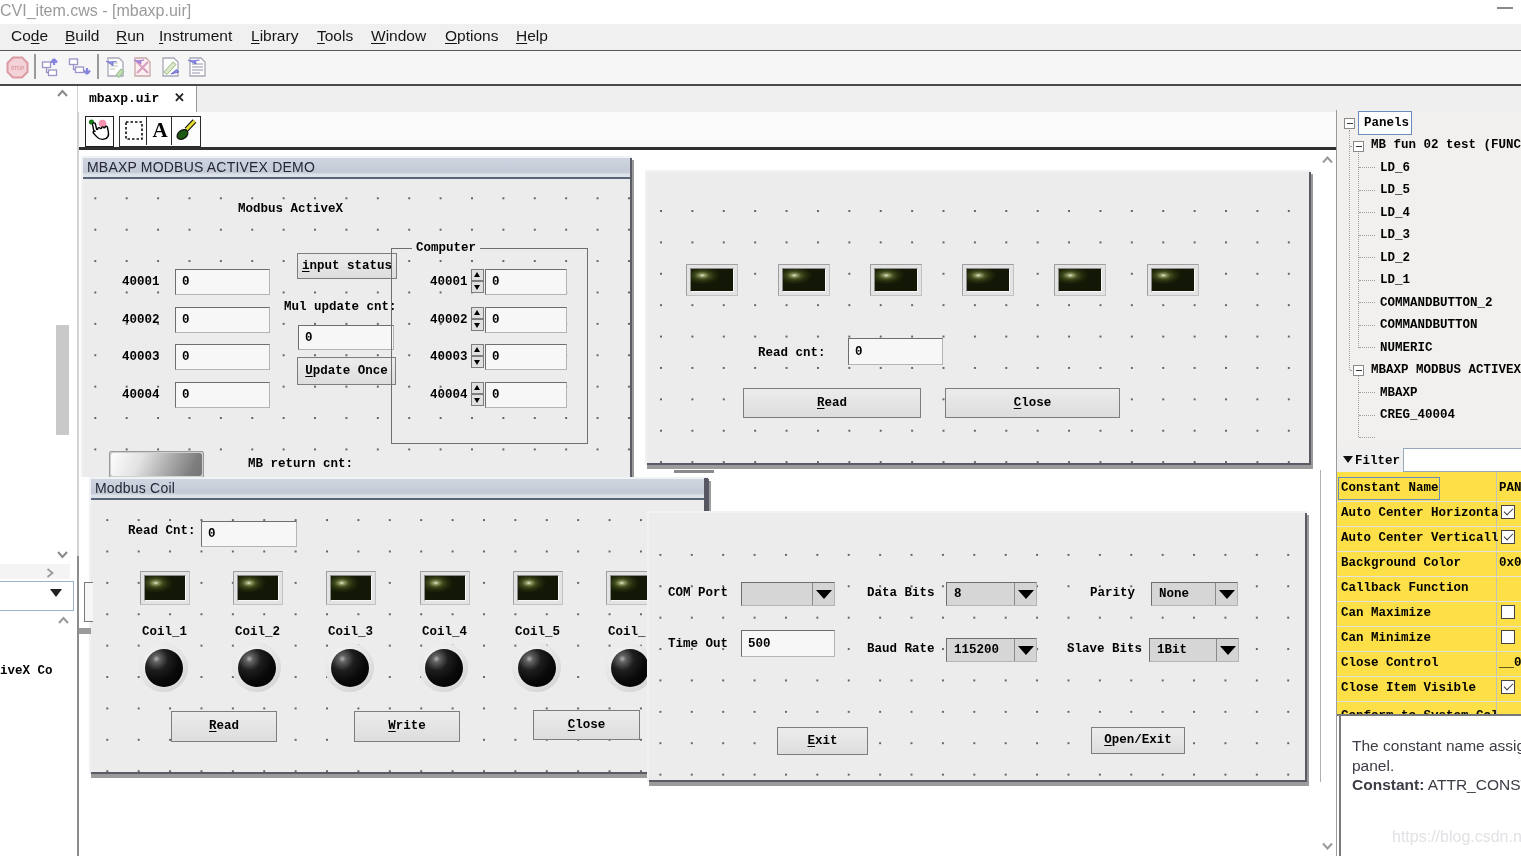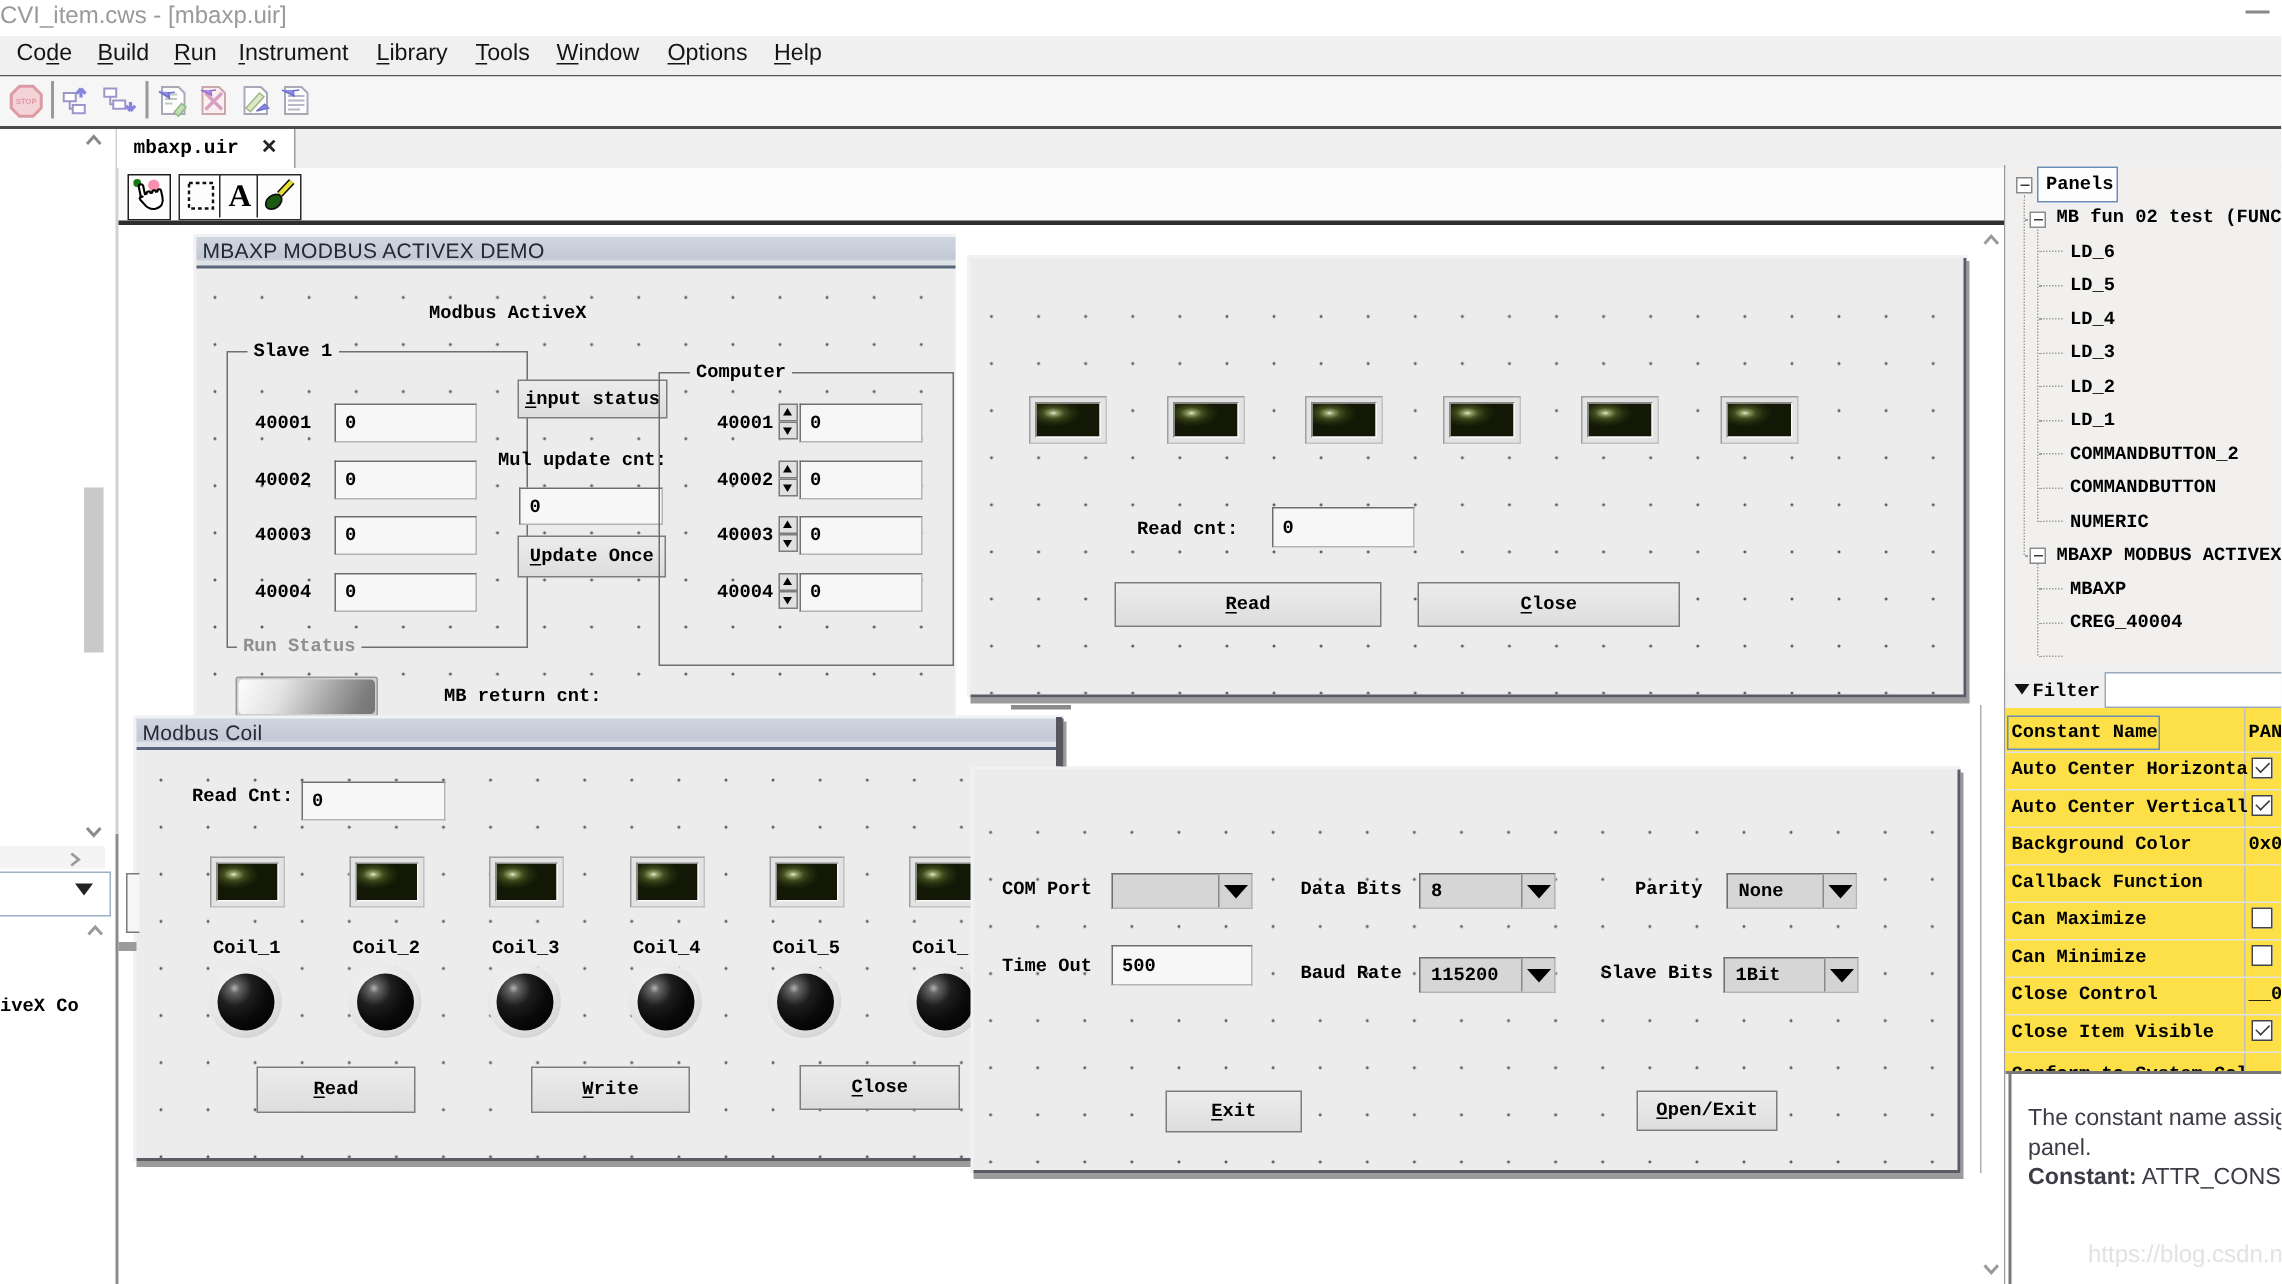--- a/index.html
+++ b/index.html
@@ -152,29 +152,25 @@
     <svg class="abs" style="left:174px;top:118px;" width="24" height="25" viewBox="0 0 24 25">
       <path d="M12.5 11.5 L20.5 3" stroke="#111" stroke-width="5"></path>
       <path d="M12.5 11.5 L20.5 3" stroke="#e6e030" stroke-width="2.8"></path>
       <ellipse cx="8.5" cy="16.5" rx="6" ry="4.2" fill="#1c5a12" stroke="#111" stroke-width="1.2" transform="rotate(-38 8.5 16.5)"></ellipse>
     </svg>
   </div>
 
   <div id="panels">
 
   <div class="abs" style="left:81px;top:156px;width:556px;height:321px;overflow:hidden;">
-  <div class="panel" style="left:0px;top:0px;width:551px;height:332px;margin-left:48px;">
+  <div class="panel" style="left:0px;top:0px;width:551px;height:332px;">
     <div class="ptitle">MBAXP MODBUS ACTIVEX DEMO</div>
     <div class="pbody" style="background-position:28px 1.6px;">
       <div class="mono abs" style="left:155px;top:22px;">Modbus ActiveX</div>
 
-      <div class="frame" style="left:20px;top:53px;width:199px;height:196px;">
-        <div class="flabel mono" style="left:13px;">Slave 1</div>
-        <div class="flabel mono" style="left:6px;top:auto;bottom:-7px;color:#8f8f8f;">Run Status</div>
-      </div>
       <div class="mono abs" style="left:39px;top:95px;">40001</div>
       <div class="mono abs" style="left:39px;top:133px;">40002</div>
       <div class="mono abs" style="left:39px;top:170px;">40003</div>
       <div class="mono abs" style="left:39px;top:208px;">40004</div>
       <div class="tbox" style="left:92px;top:88px;width:93px;height:24px;">
               <span class="mono">0</span>
             </div>
       <div class="tbox" style="left:92px;top:126px;width:93px;height:24px;">
               <span class="mono">0</span>
             </div>

